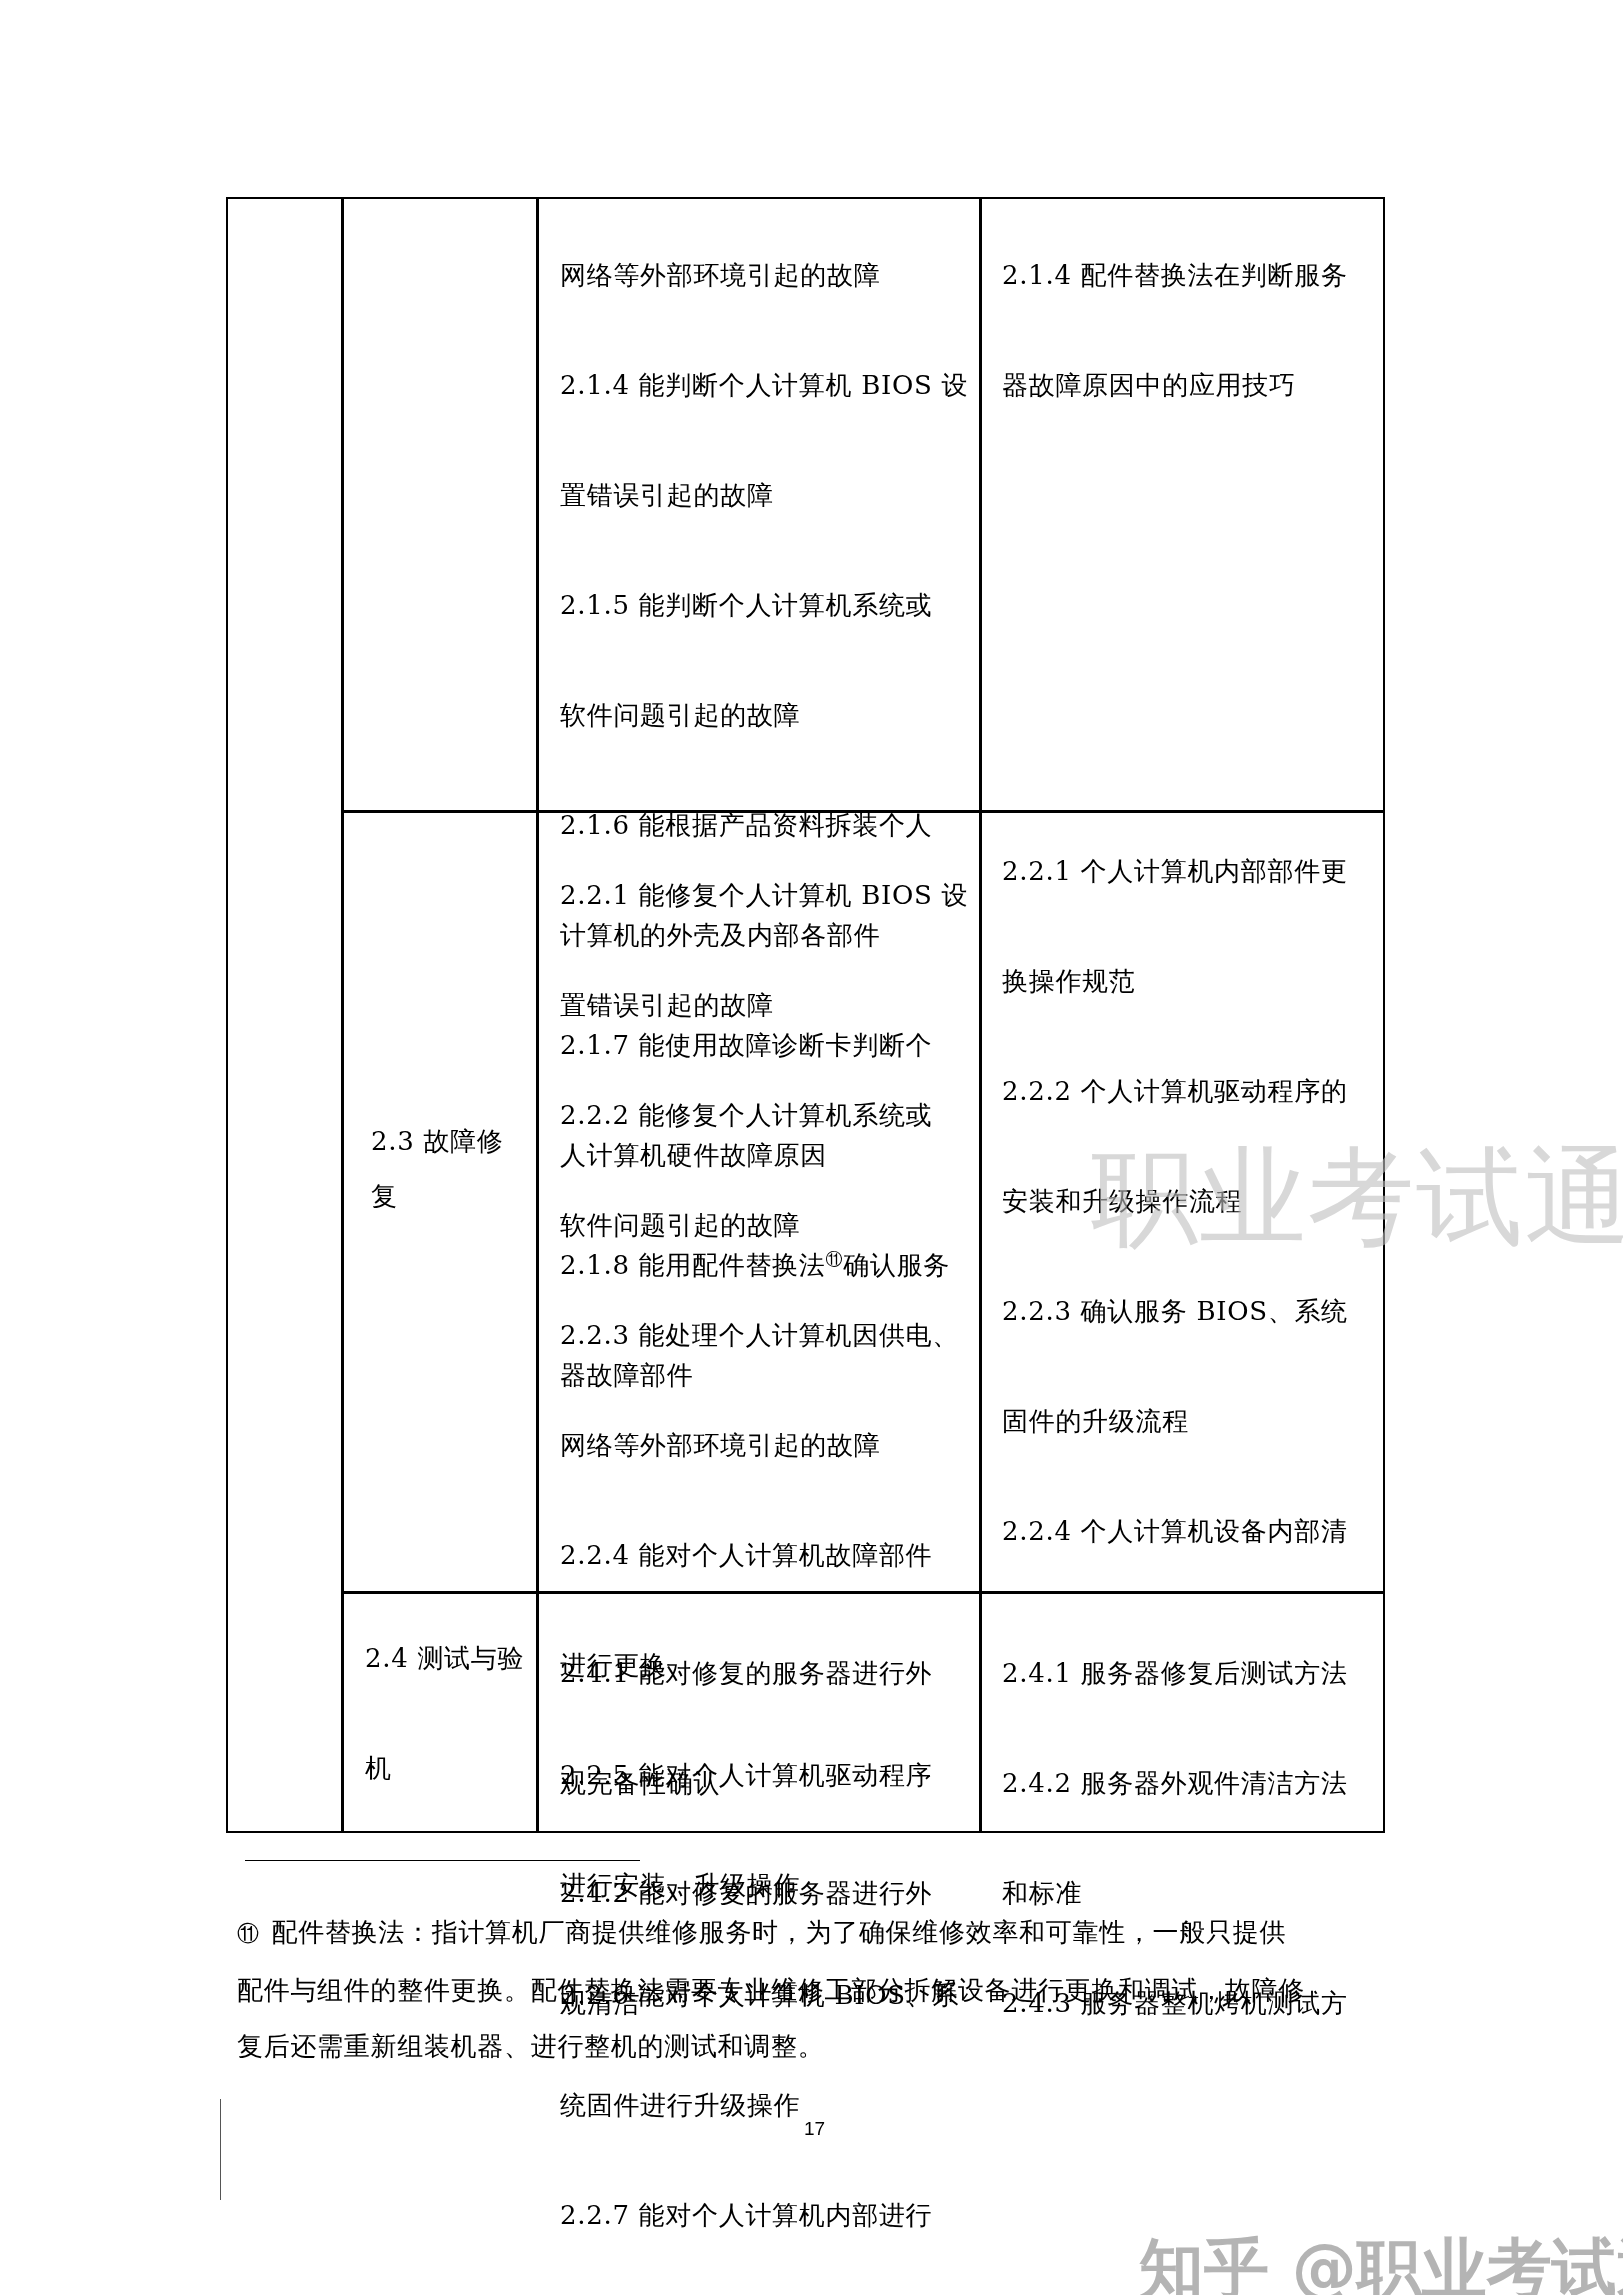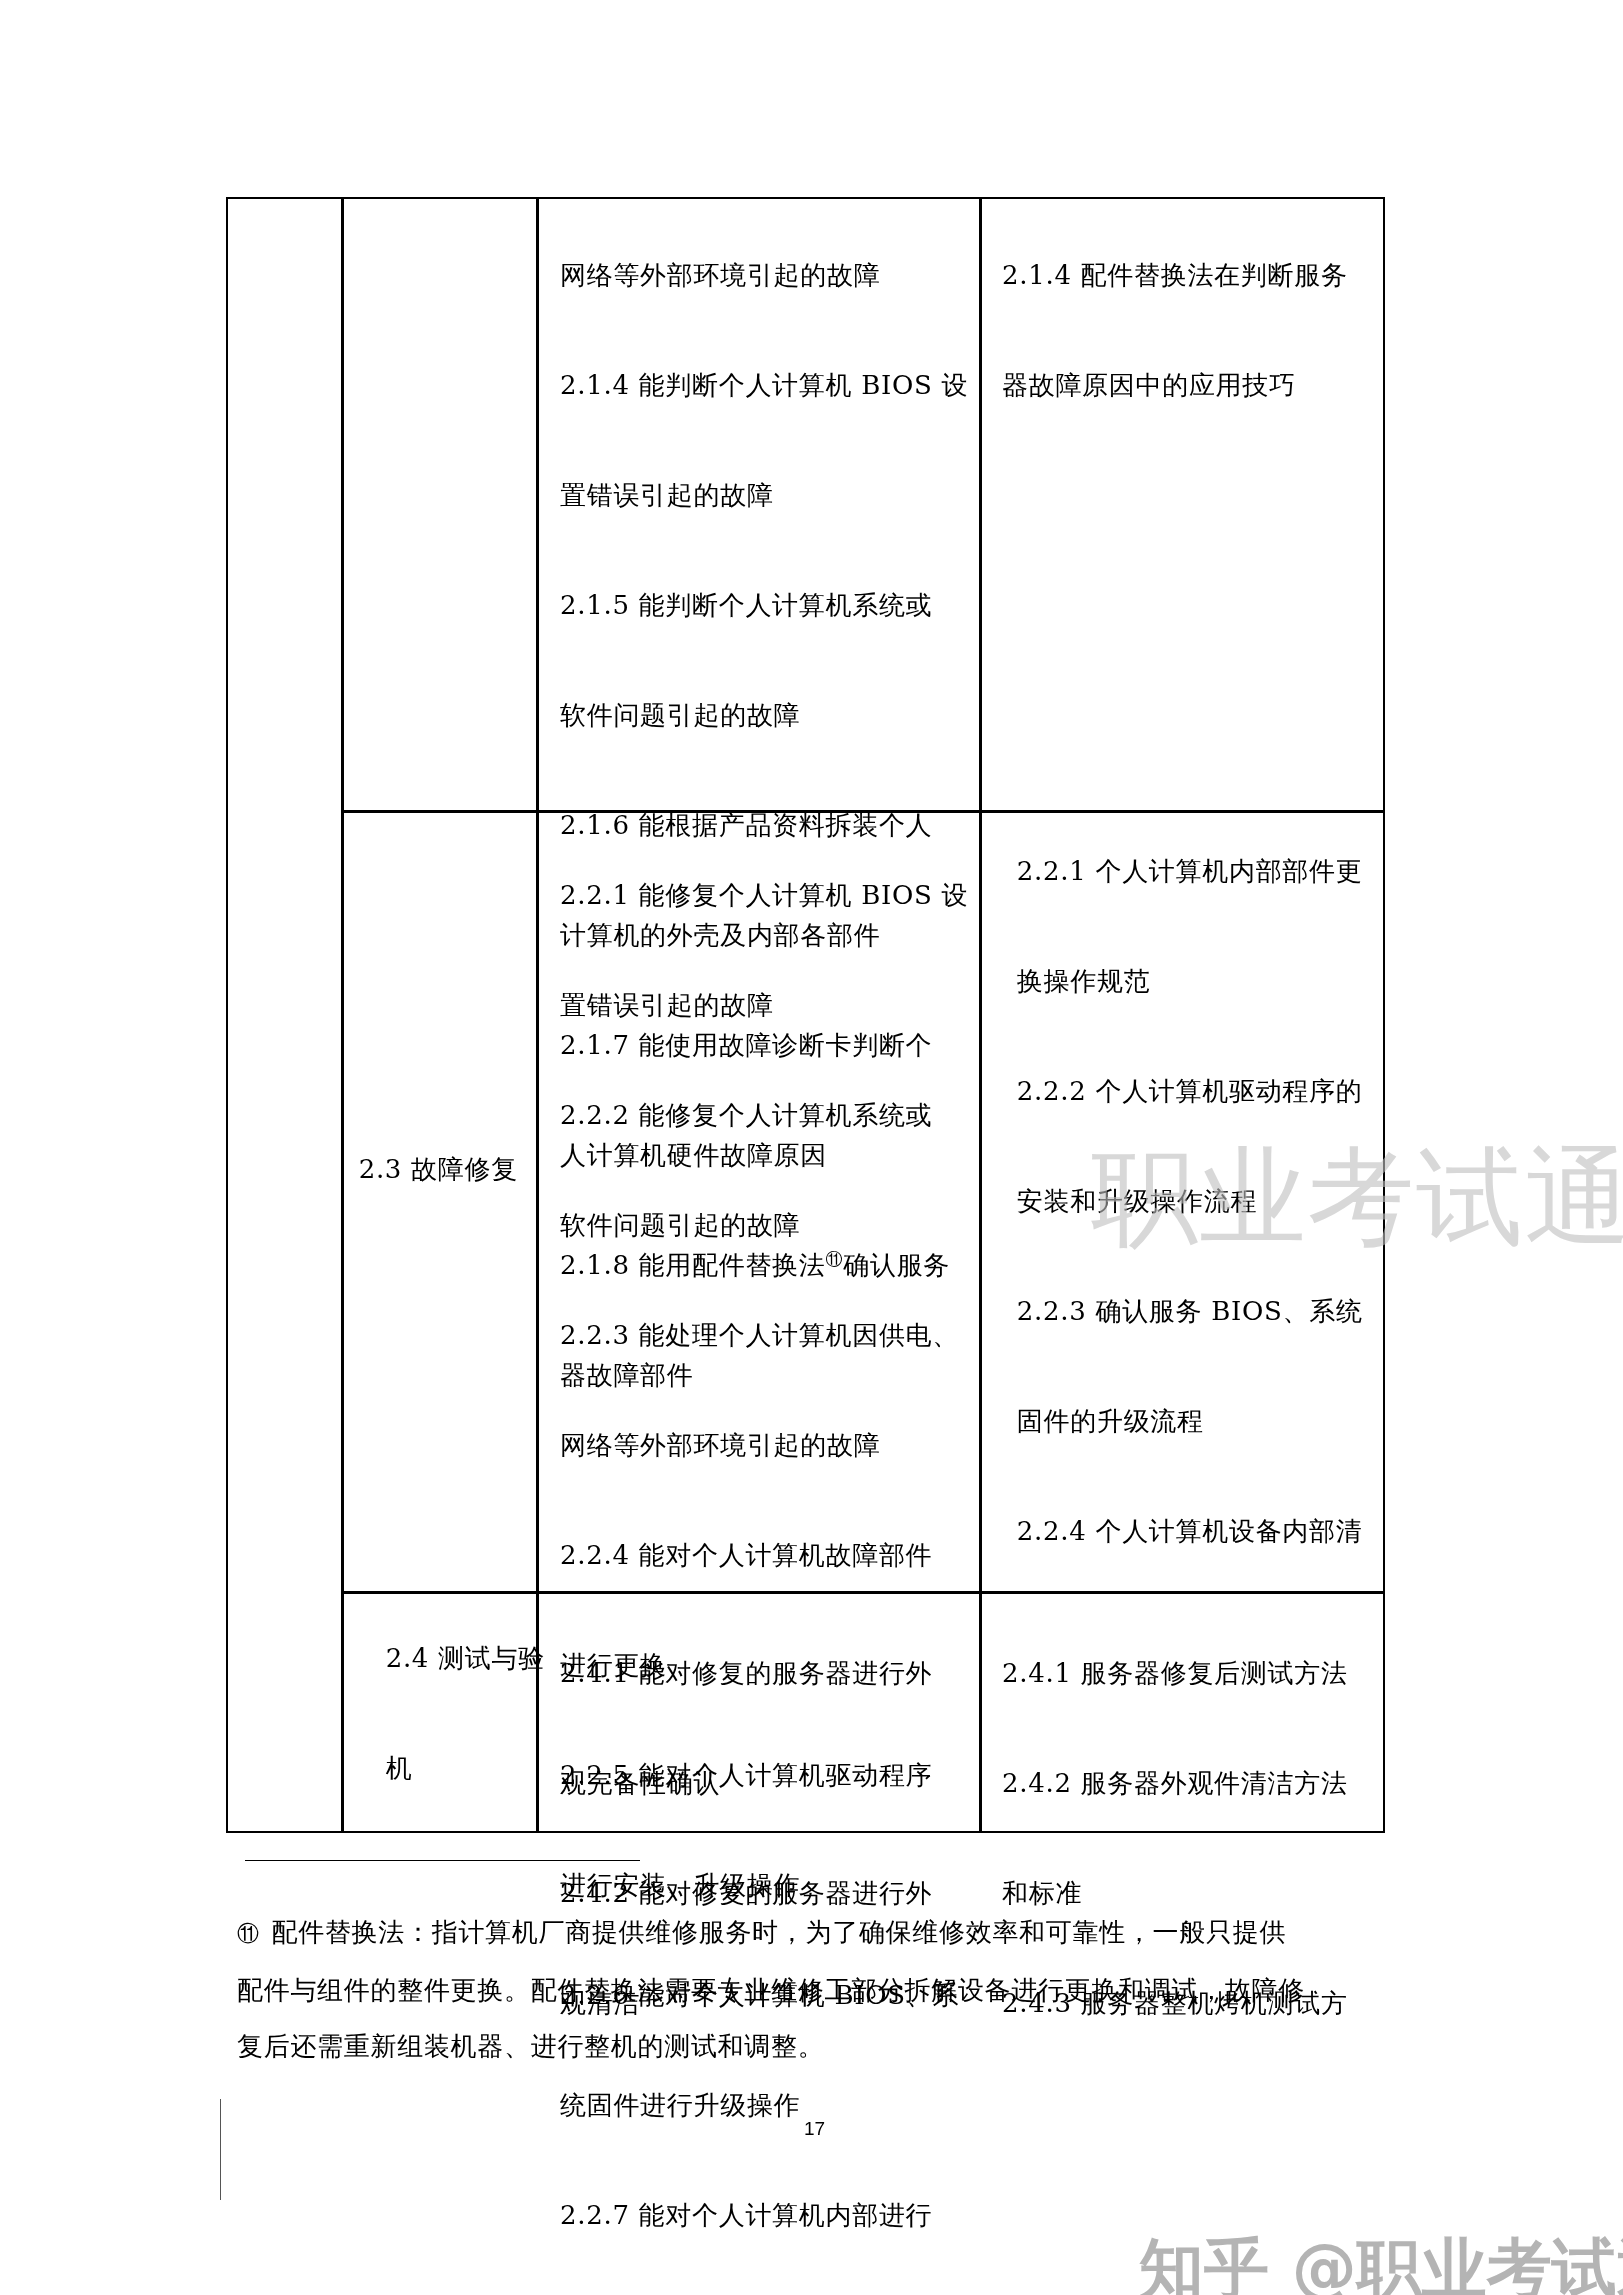--- a/index.html
+++ b/index.html
@@ -7,21 +7,21 @@
          font-family: "DejaVu Serif", "Liberation Serif", serif; color: #000; }
 
   .tbl { position: absolute; left: 226px; top: 197px; width: 1159px; height: 1636px;
          border: 2.6px solid #000; box-sizing: border-box; }
   .vline { position: absolute; top: 0; bottom: 0; width: 2.6px; background: #000; }
   .hline { position: absolute; height: 3.3px; background: #000; right: 0; }
 
   .cell { position: absolute; box-sizing: border-box; padding-left: 21px; padding-right: 6.5px;
           font-size: 26px; line-height: 55px; white-space: pre-line; letter-spacing: 0.7px; }
   .cell .ln { display: block; white-space: nowrap; }
-  .label-cell { display: flex; align-items: center; justify-content: center; }
+  .label-cell { display: flex; align-items: center; }
   .label-cell .inner { line-height: 55px; }
   sup.fn { font-size: 17px; vertical-align: 9.2px; line-height: 0; }
 
   .fn-rule { position: absolute; left: 245px; top: 1860px; width: 395px; height: 1.3px; background: #000; }
   .footnote { position: absolute; left: 237px; top: 1904px; width: 1142px;
               font-size: 26px; line-height: 56px; letter-spacing: 0.7px; }
   .footnote .ln { display: block; white-space: nowrap; }
   .fn-mark { font-size: 22px; margin-right: 11.8px; }
 
   .margin-bar { position: absolute; left: 220px; top: 2099px; width: 1.3px; height: 101px; background: #555; }
@@ -58,21 +58,21 @@
     <span class="ln">2.1.7 能使用故障诊断卡判断个</span>
     <span class="ln">人计算机硬件故障原因</span>
     <span class="ln"><span>2.1.8 能用配件替换法</span><sup class="fn">⑪</sup><span>确认服务</span></span>
     <span class="ln">器故障部件</span>
   </div>
   <div class="cell" style="left:753px; top:-6.5px; width:403px;">
     <span class="ln">2.1.4 配件替换法在判断服务</span>
     <span class="ln">器故障原因中的应用技巧</span>
   </div>
 
-  <div class="cell label-cell" style="left:116px; top:614px; width:192px; height:712px; padding-left:3px;">
+  <div class="cell label-cell" style="left:116px; top:614px; width:192px; height:712px; padding-left:27px;">
     <span class="inner">2.3 故障修复</span>
   </div>
   <div class="cell" style="left:311px; top:614px; width:440px;">
     <span class="ln">2.2.1 能修复个人计算机 BIOS 设</span>
     <span class="ln">置错误引起的故障</span>
     <span class="ln">2.2.2 能修复个人计算机系统或</span>
     <span class="ln">软件问题引起的故障</span>
     <span class="ln">2.2.3 能处理个人计算机因供电、</span>
     <span class="ln">网络等外部环境引起的故障</span>
     <span class="ln">2.2.4 能对个人计算机故障部件</span>

